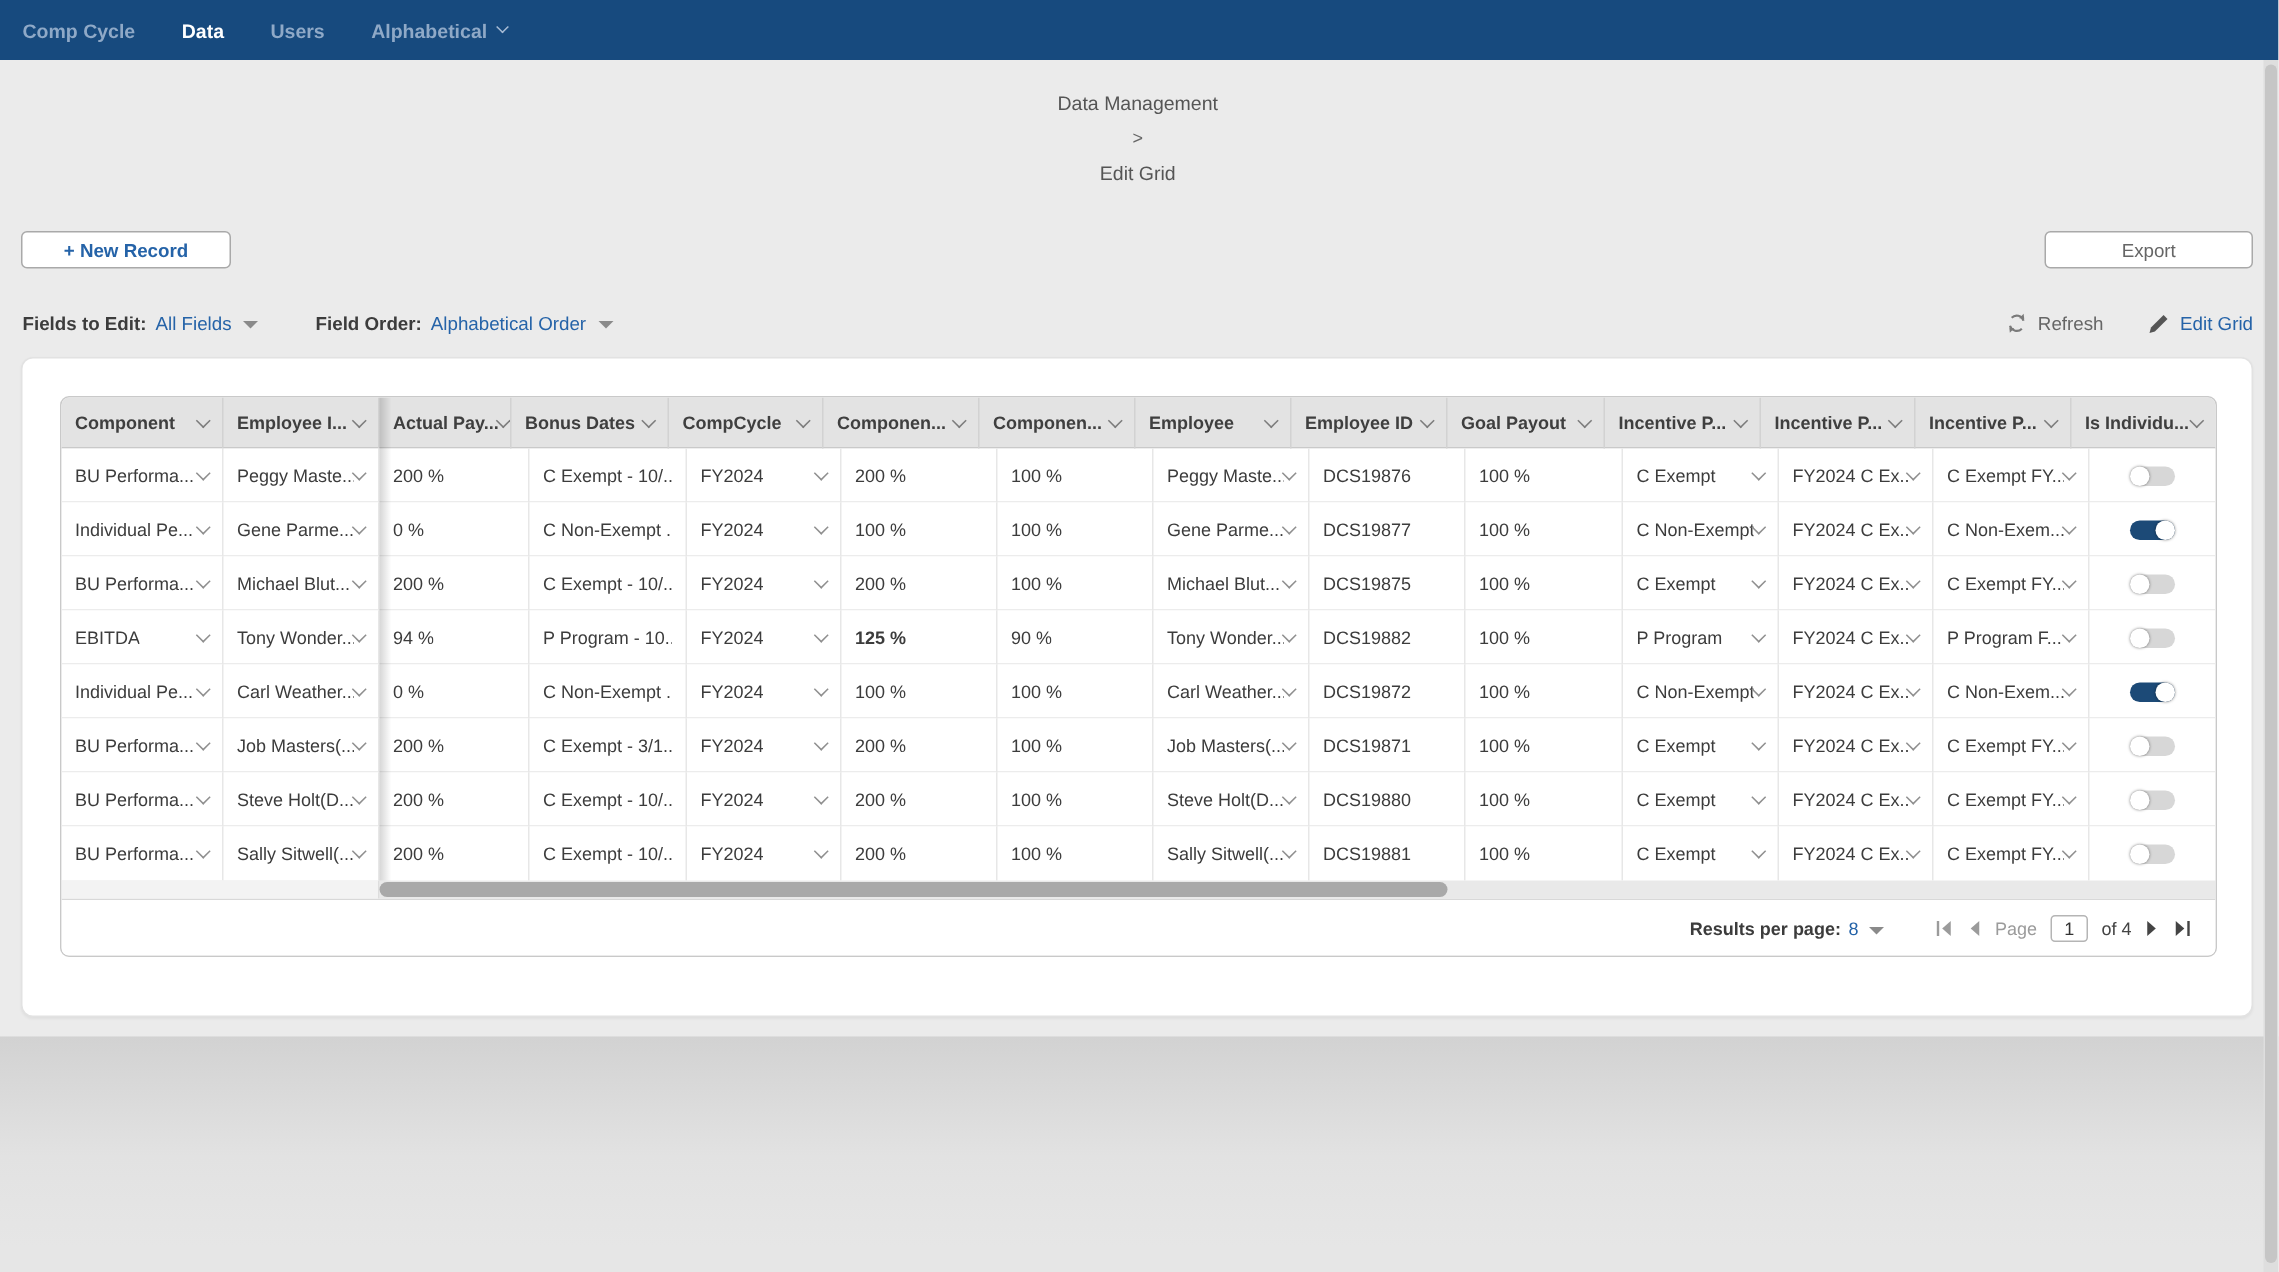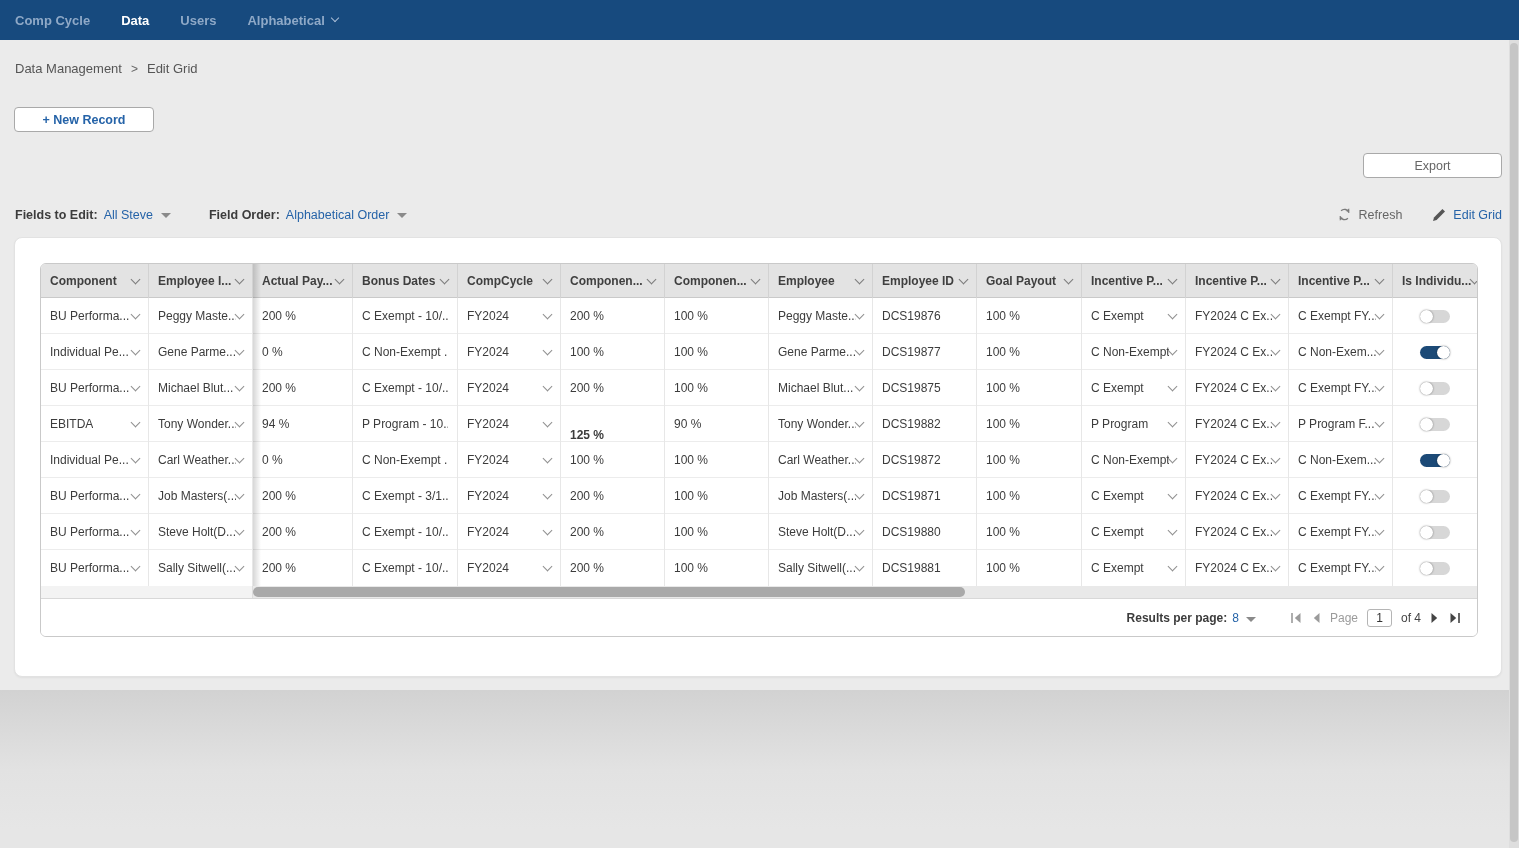--- a/index.html
+++ b/index.html
@@ -19,36 +19,36 @@
     font-size:13px; font-weight:bold; color:#8fa9c7; cursor:pointer;
     display:flex; align-items:center; gap:7px;
   }
   .nav-item.active { color:#ffffff; }
   .nav-chev {
     width:6px; height:6px; border-right:1.6px solid #a9bdd6; border-bottom:1.6px solid #a9bdd6;
     transform:rotate(45deg); margin-top:-4px;
   }
   
   .page-upper { background:#ebebeb; padding:0 17px 13px 14px; flex:0 0 auto; }
-  .breadcrumb { padding:21px 0 0 1px; font-size:13px; color:#555; display:flex; gap:9px; align-items:center; }
+  .breadcrumb { padding:21px 0 0 1px; font-size:13px; color:#555; display:flex; gap:9px; align-items:center;flex-direction:column; }
   .crumb-sep { color:#666; font-size:12px; }
   .title-row { margin-top:13px; padding-left:1px; display:flex; align-items:baseline; }
   .page-title { font-size:28px; color:#2563a8; letter-spacing:.2px; }
   .modified-wrap { margin-left:23px; display:flex; align-items:baseline; gap:6px; }
   .modified-label { font-size:11px; font-weight:bold; color:#a5a5a5; }
   .modified-value { font-size:12px; color:#a5a5a5; }
   .dot-sep { font-size:10px; color:#b5b5b5; margin:0 6px; }
   .record-count { font-size:12px; font-weight:bold; color:#3c3c3c; }
   .actions-row { margin-top:31px; display:flex; justify-content:space-between; }
   .btn {
     background:#fff; border:1px solid #a9a9a9; border-radius:4px; height:25px;
     display:flex; align-items:center; justify-content:center; font-size:12.5px; cursor:pointer;
   }
   .btn-new { width:140px; color:#2563a8; font-weight:bold; }
-  .btn-export { width:139px; color:#666;margin-top:46px; }
+  .btn-export { width:139px; color:#666; }
   .fields-row { margin-top:29px; padding-left:1px; display:flex; align-items:center; justify-content:space-between; }
   .fields-left { display:flex; align-items:center; gap:38px; }
   .field-group { display:flex; align-items:center; gap:6px; font-size:12.5px; }
   .field-label { color:#3c3c3c; font-weight:bold; }
   .field-value { color:#2563a8; cursor:pointer; }
   .caret {
     width:0; height:0; border-left:5px solid transparent; border-right:5px solid transparent;
     border-top:5px solid #8a8a8a; margin-left:2px; margin-top:2px;
   }
   .fields-right { display:flex; align-items:center; gap:30px; }
@@ -153,21 +153,21 @@
 
   <div class="actions-row">
     <button class="btn btn-new">+ New Record</button>
     <button class="btn btn-export">Export</button>
   </div>
 
   <div class="fields-row">
     <div class="fields-left">
       <div class="field-group">
         <span class="field-label">Fields to Edit:</span>
-        <span class="field-value">All Steve</span>
+        <span class="field-value">All Fields</span>
         <span class="caret"></span>
       </div>
       <div class="field-group">
         <span class="field-label">Field Order:</span>
         <span class="field-value">Alphabetical Order</span>
         <span class="caret"></span>
       </div>
     </div>
     <div class="fields-right">
       <div class="link-action gray">
@@ -192,21 +192,21 @@
     <div class="grid">
       <div class="grid-header">
           <div class="ghcell" style="width: 108px;">
             <span>Component</span>
             <span class="chev hd-chev"></span>
           </div>
           <div class="ghcell" style="width: 104px;">
             <span>Employee I...</span>
             <span class="chev hd-chev"></span>
           </div>
-          <div class="ghcell" style="width: 100px;">
+          <div class="ghcell" style="width: 88px;">
             <span>Actual Pay...</span>
             <span class="chev hd-chev"></span>
           </div>
           <div class="ghcell" style="width: 105px;">
             <span>Bonus Dates</span>
             <span class="chev hd-chev"></span>
           </div>
           <div class="ghcell" style="width: 103px;">
             <span>CompCycle</span>
             <span class="chev hd-chev"></span>
@@ -420,21 +420,21 @@
             <div class="gcell" style="width: 100px;">
               <span class="ctext">94 %</span>
             </div>
             <div class="gcell" style="width: 105px;">
               <span class="ctext">P Program - 10...</span>
             </div>
             <div class="gcell" style="width: 103px;">
               <span class="ctext">FY2024</span>
               <span class="chev cell-chev"></span>
             </div>
-            <div class="gcell" style="width: 104px; align-items: flex-end;">
+            <div class="gcell" style="width: 104px;">
               <span class="ctext" style="font-weight: bold;">125 %</span>
             </div>
             <div class="gcell" style="width: 104px;">
               <span class="ctext">90 %</span>
             </div>
             <div class="gcell" style="width: 104px;">
               <span class="ctext">Tony Wonder...</span>
               <span class="chev cell-chev"></span>
             </div>
             <div class="gcell" style="width: 104px; text-align: center;">

